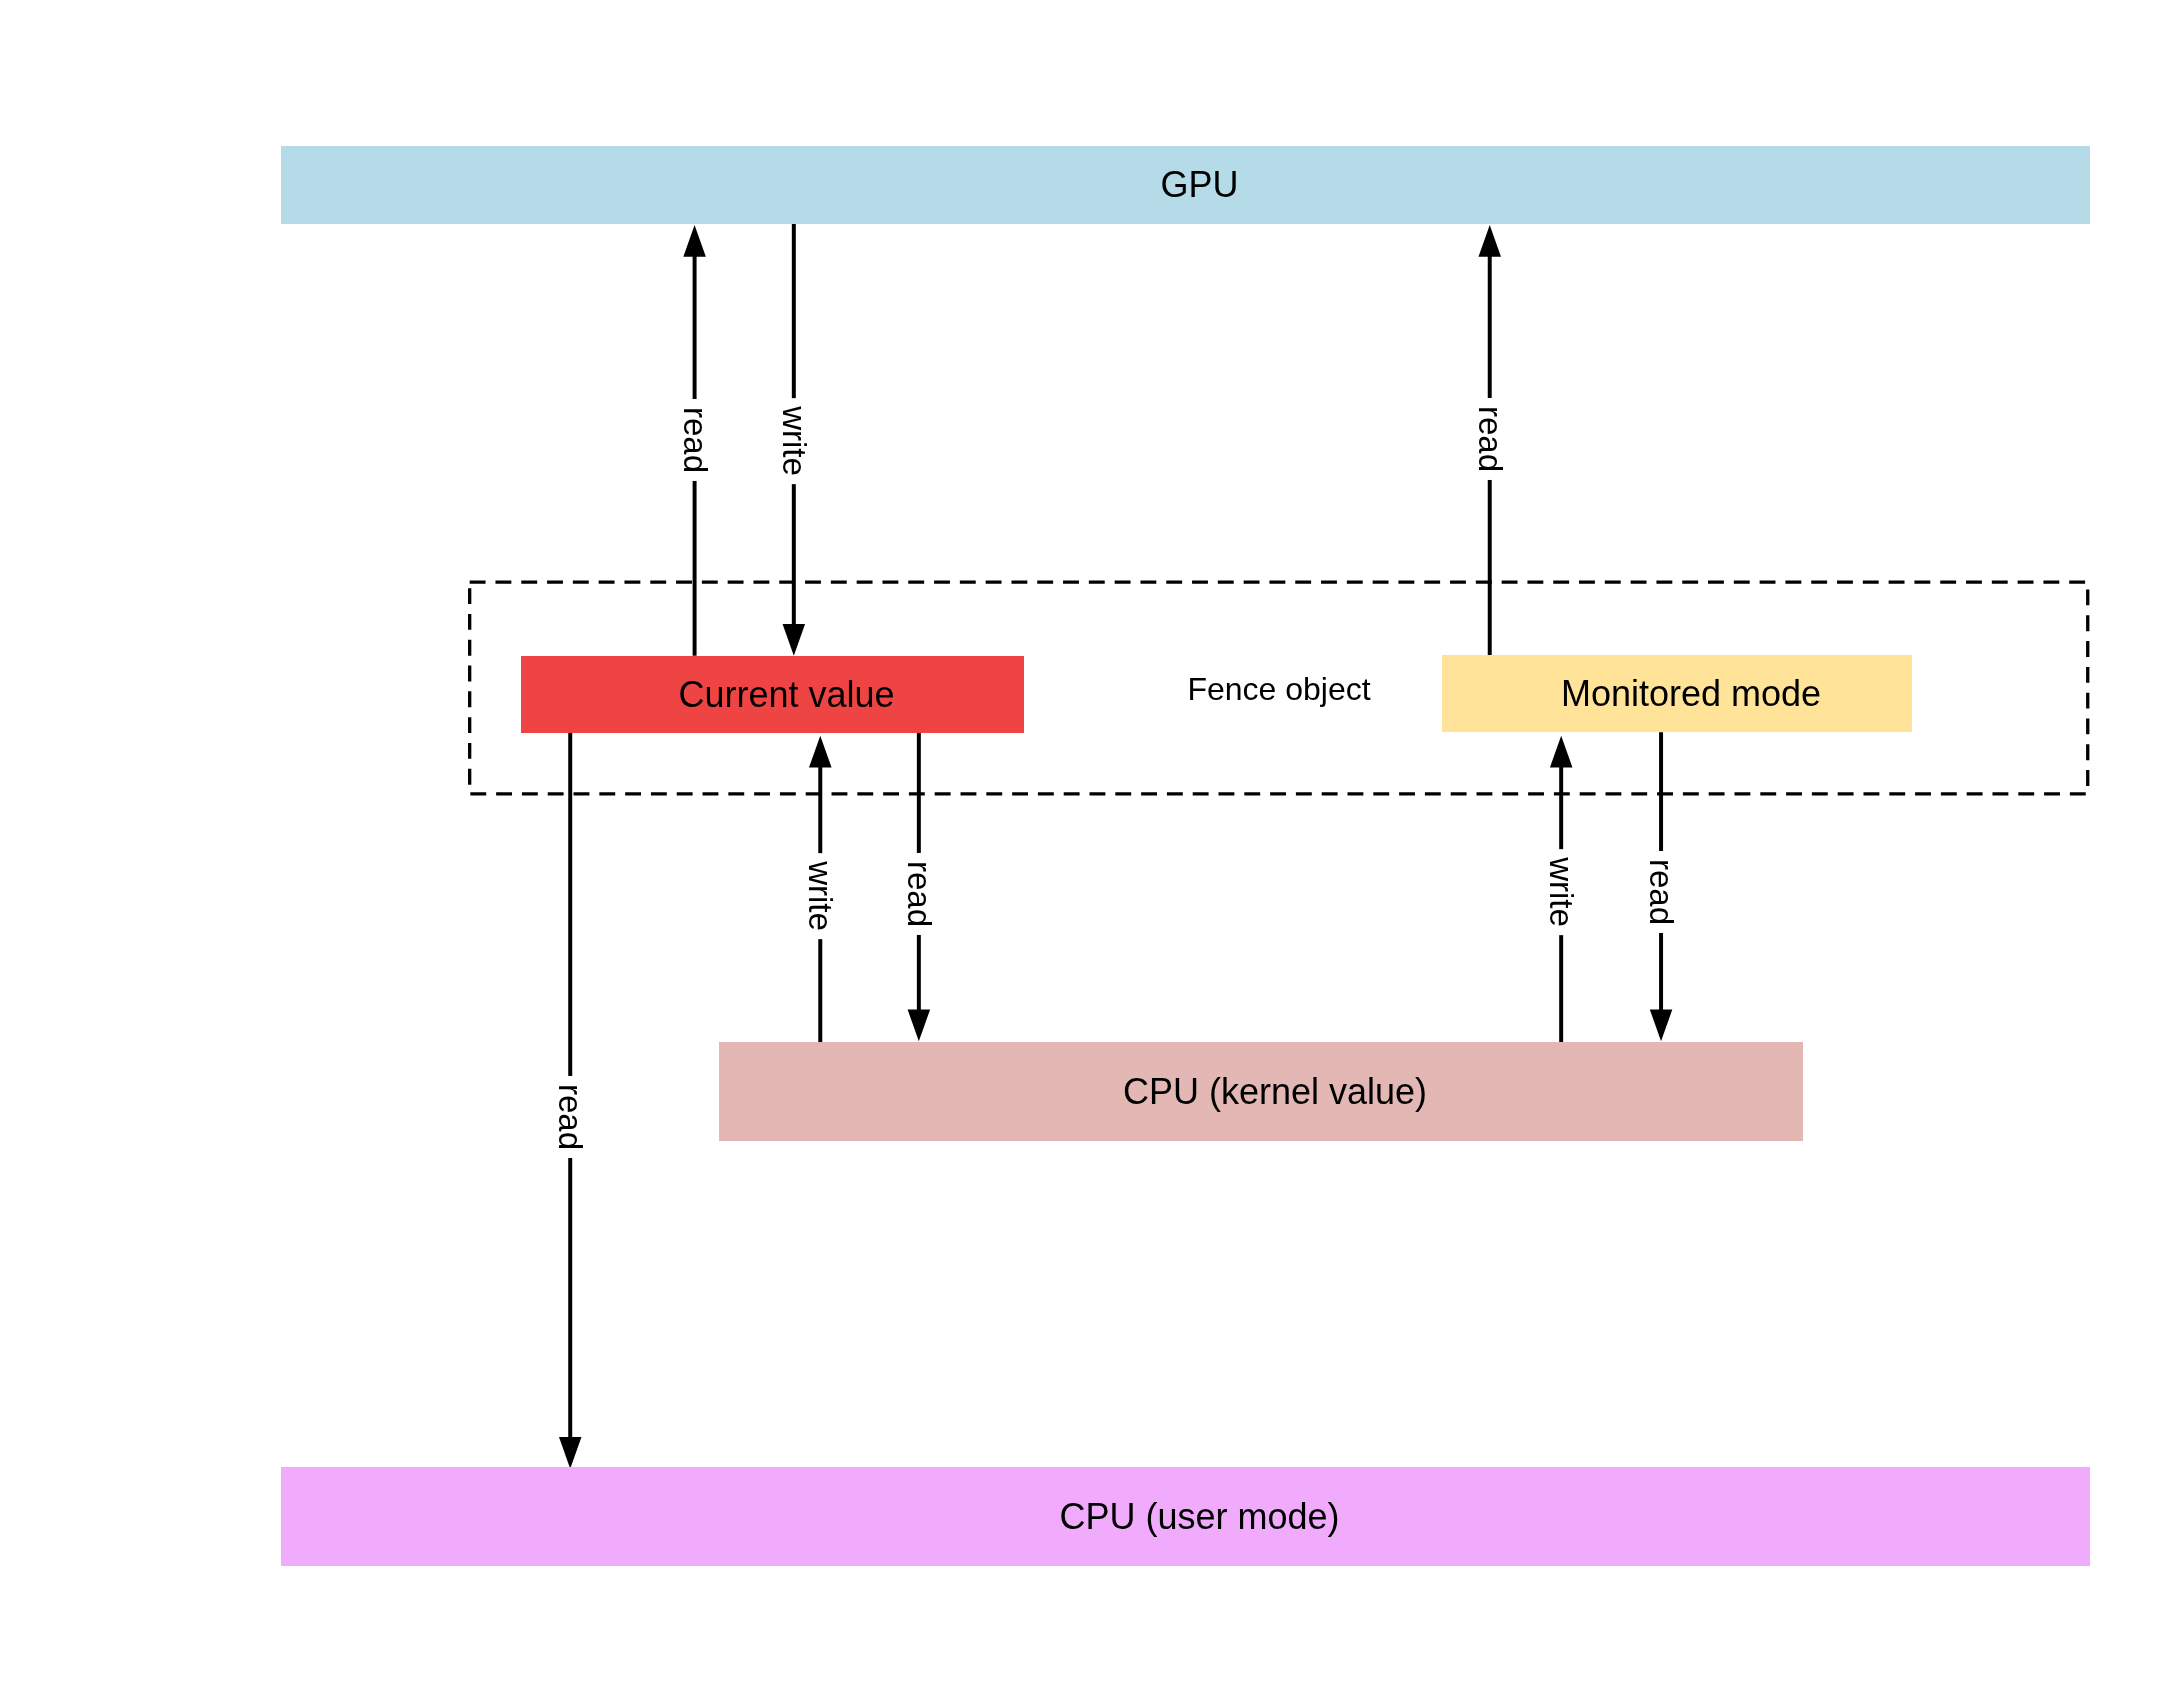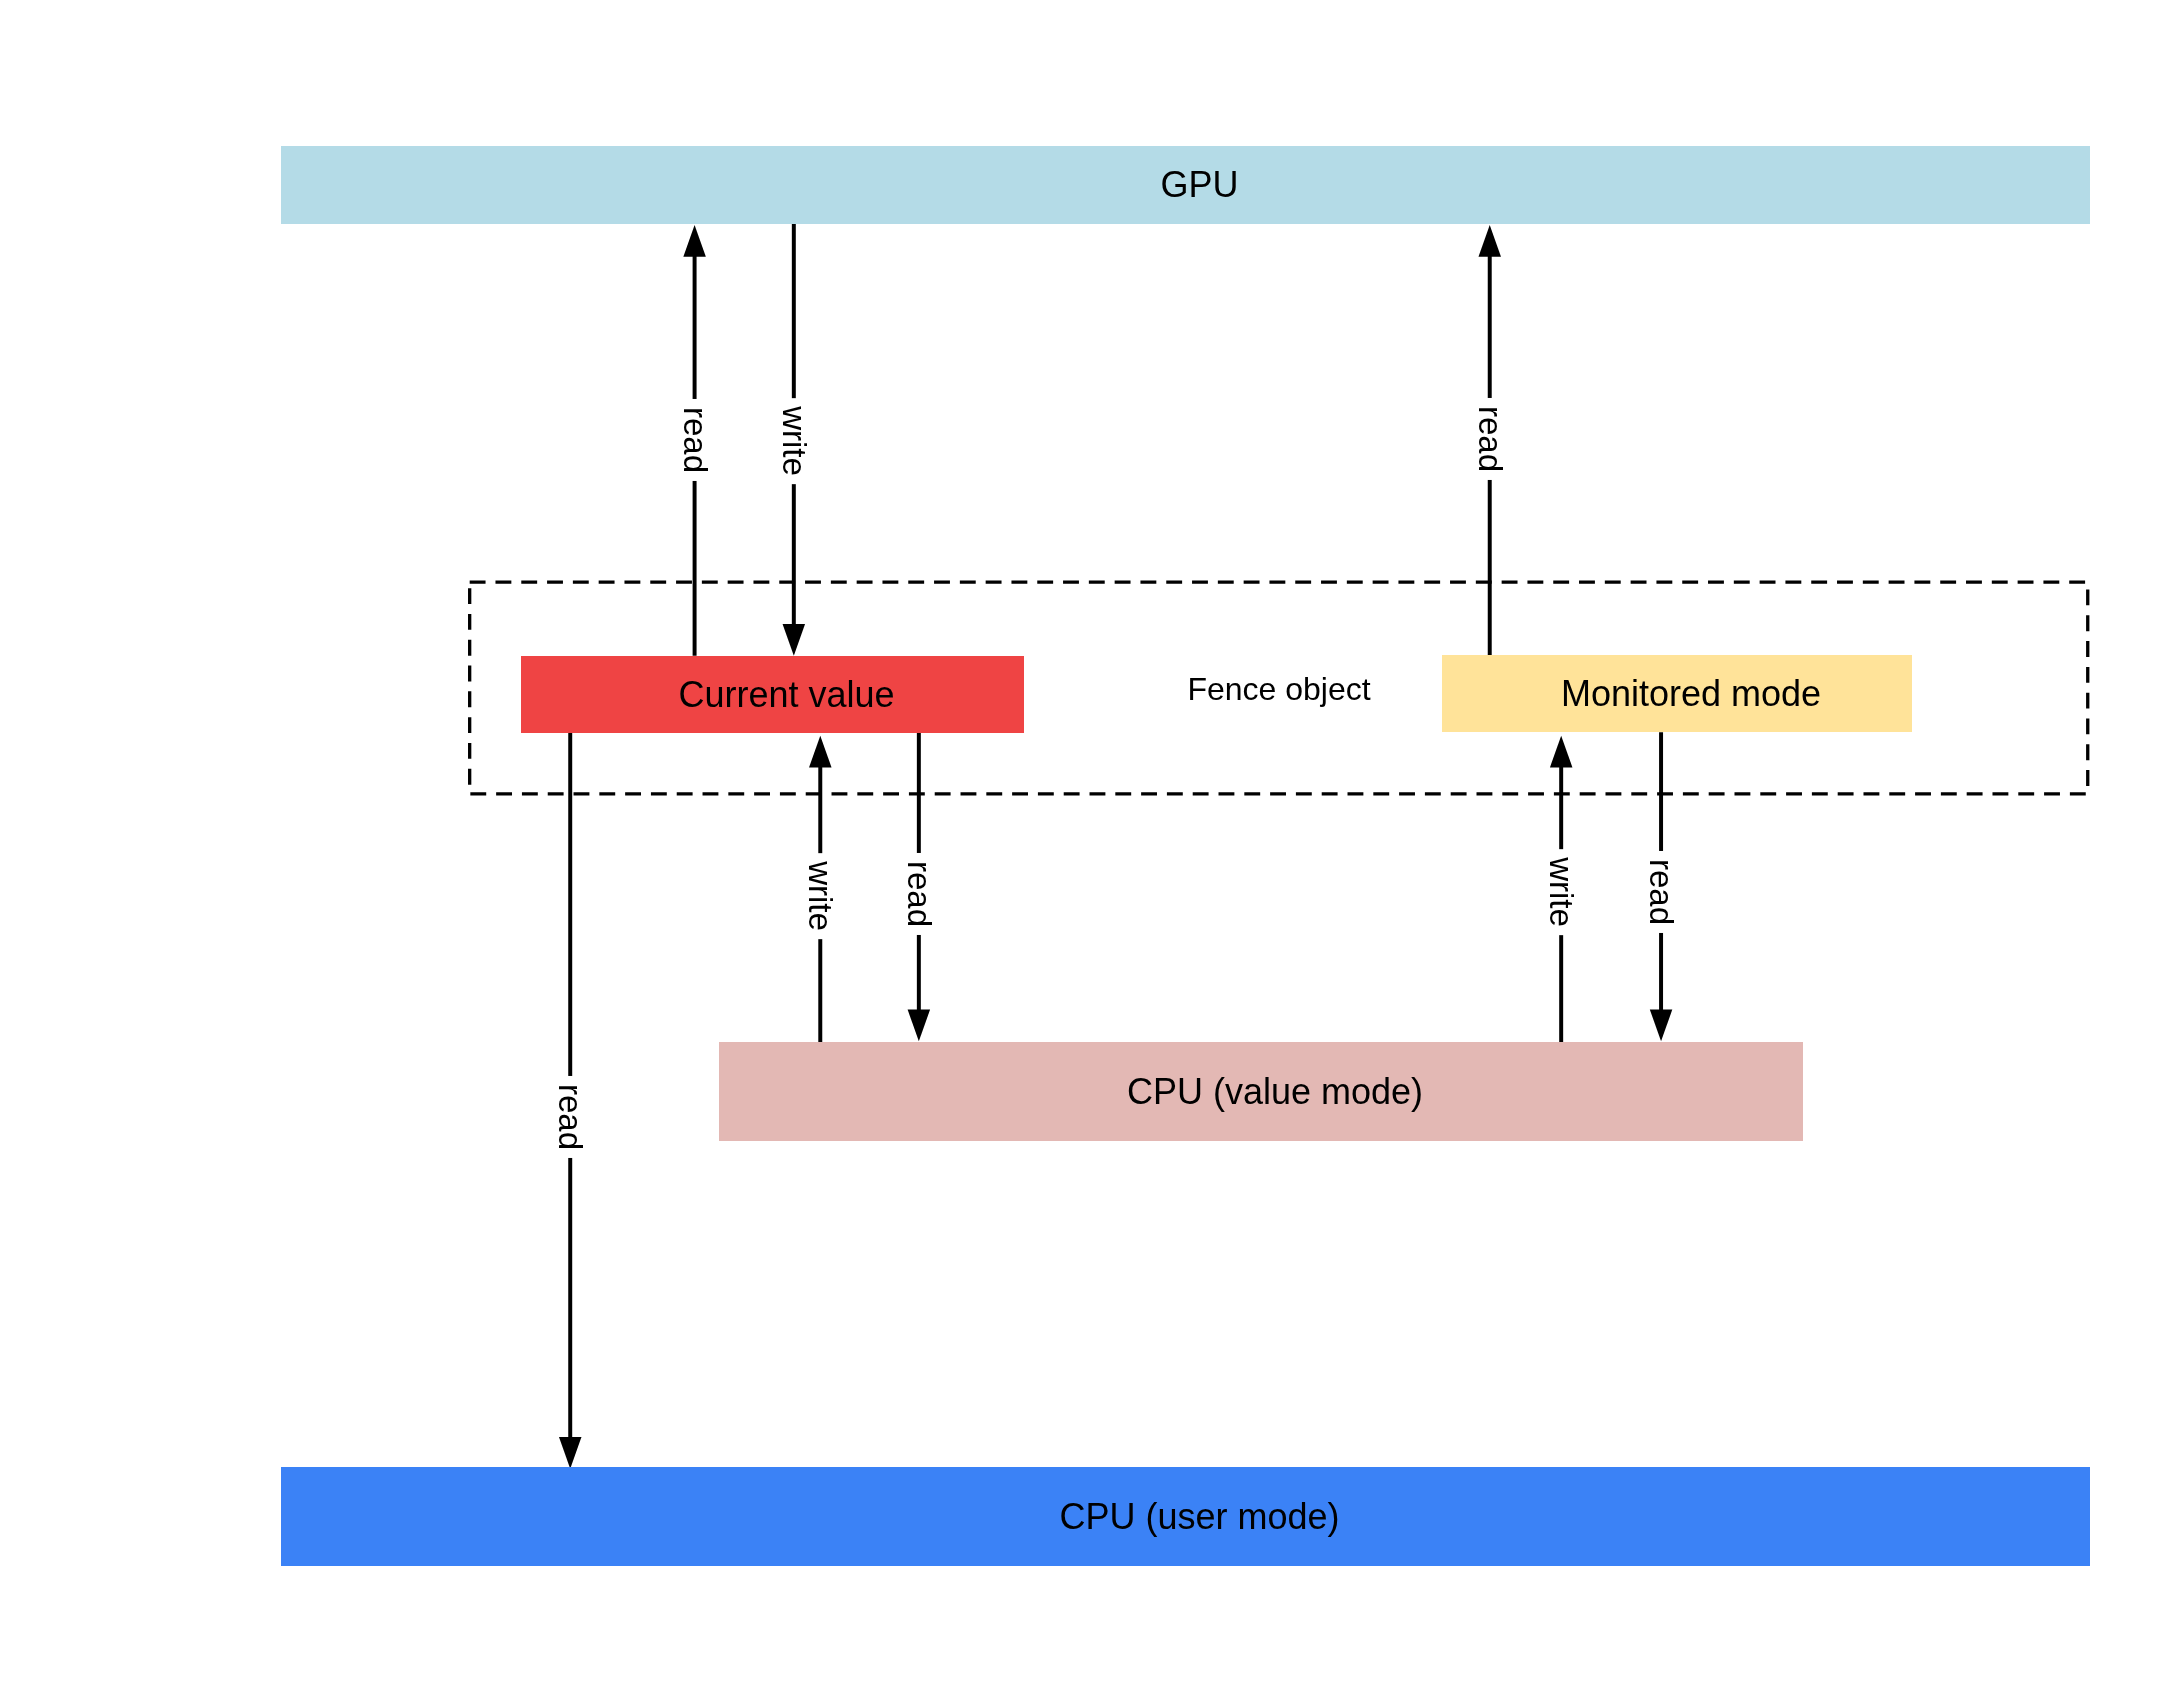--- a/index.html
+++ b/index.html
@@ -110,24 +110,24 @@
 
   <div class="node" style="left: 521px; top: 656px; width: 503px; height: 77px; background: #ef4444;">
     <span>Current value</span>
   </div>
 
   <div class="node" style="left: 1442px; top: 655px; width: 470px; height: 77px; background: rgb(255, 227, 153);">
     <span>Monitored mode</span>
   </div>
 
   <div class="node" style="left: 719px; top: 1042px; width: 1084px; height: 99px; background: rgb(227, 184, 180);">
-    <span>CPU (value mode)</span>
+    <span>CPU (kernel value)</span>
   </div>
 
-  <div class="node" style="left: 281px; top: 1467px; width: 1809px; height: 99px; background: #3b82f6;">
+  <div class="node" style="left: 281px; top: 1467px; width: 1809px; height: 99px; background: #f0abfc;">
     <span>CPU (user mode)</span>
   </div>
 
   <span class="edge-label" style="left:695px; top:440px;">read</span>
   <span class="edge-label" style="left:794px; top:441px;">write</span>
   <span class="edge-label" style="left:1490px; top:439px;">read</span>
   <span class="edge-label" style="left:820px; top:896px;">write</span>
   <span class="edge-label" style="left:919px; top:894px;">read</span>
   <span class="edge-label" style="left:1561px; top:892px;">write</span>
   <span class="edge-label" style="left:1661px; top:892px;">read</span>

